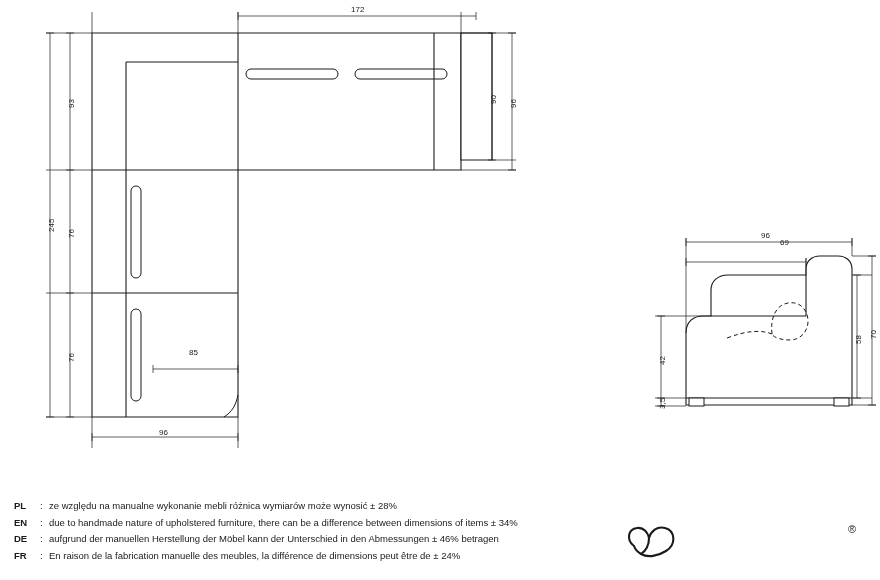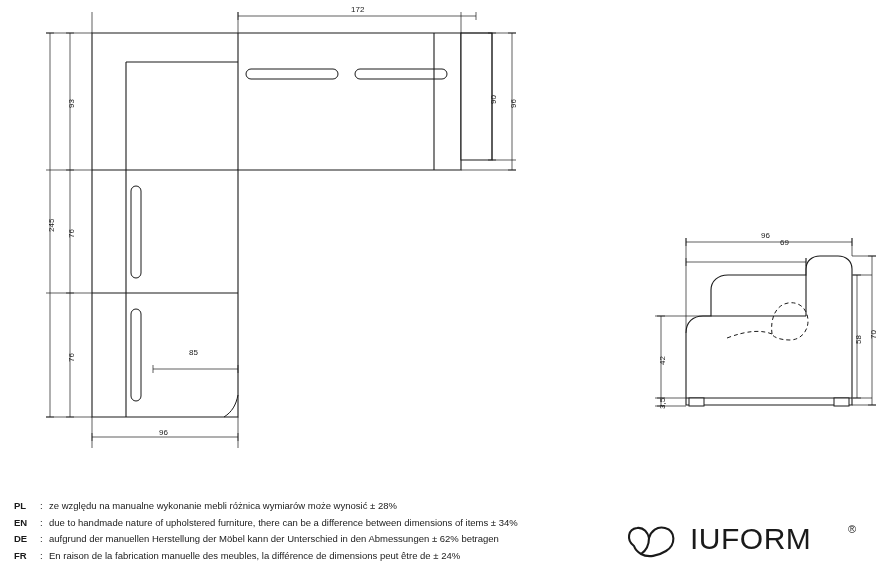--- a/index.html
+++ b/index.html
@@ -274,37 +274,36 @@
       <span class="note-text">ze względu na manualne wykonanie mebli różnica wymiarów może wynosić ± 28%</span>
     </div>
     <div class="note-row">
       <span class="note-code">EN</span>
       <span class="note-sep">:</span>
       <span class="note-text">due to handmade nature of upholstered furniture, there can be a difference between dimensions of items ± 34%</span>
     </div>
     <div class="note-row">
       <span class="note-code">DE</span>
       <span class="note-sep">:</span>
-      <span class="note-text">aufgrund der manuellen Herstellung der Möbel kann der Unterschied in den Abmessungen ± 62% betragen</span>
+      <span class="note-text">aufgrund der manuellen Herstellung der Möbel kann der Unterschied in den Abmessungen ± 46% betragen</span>
     </div>
     <div class="note-row">
       <span class="note-code">FR</span>
       <span class="note-sep">:</span>
       <span class="note-text">En raison de la fabrication manuelle des meubles, la différence de dimensions peut être de ± 24%</span>
     </div>
   </div>
 
   <div class="logo-wrap">
     <svg width="70" height="46" viewBox="0 0 70 46">
       <path d="M10,26
                C2,20 4,9 13,8
                C20,7 24,13 25,18
                C27,11 33,6 41,8
                C52,11 52,25 42,31
                C34,36 24,38 17,34
                C12,31 11,29 10,26 Z" fill="none" stroke="#1a1a1a" stroke-width="2.1" stroke-linejoin="round"></path>
       <path d="M25,18 C25,24 23,30 17,34" fill="none" stroke="#1a1a1a" stroke-width="2.1"></path>
     </svg>
-    <div class="logo-text">IUFORM</div>
     <div class="logo-reg">®</div>
   </div>
 
 </div>
 
 </body></html>

